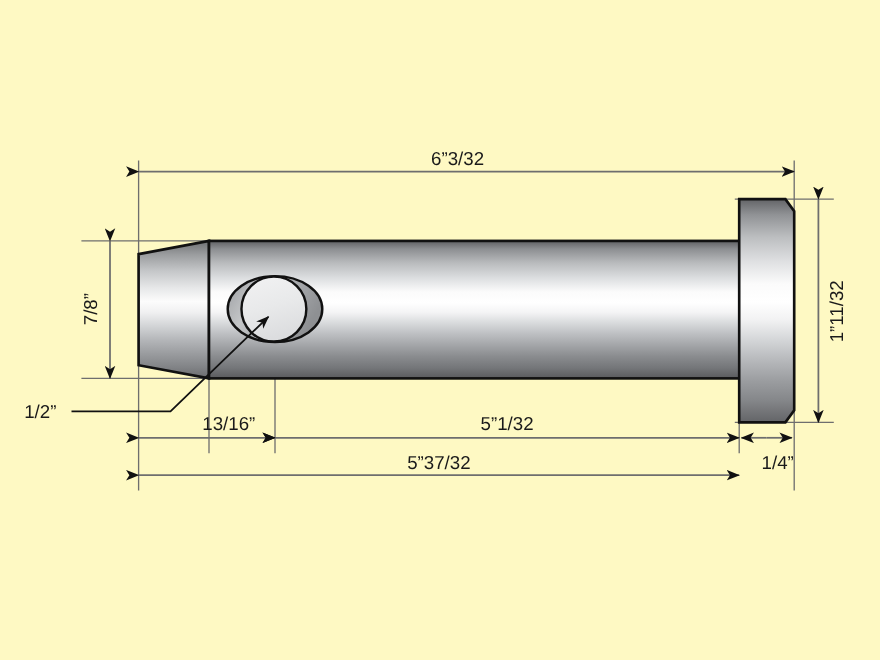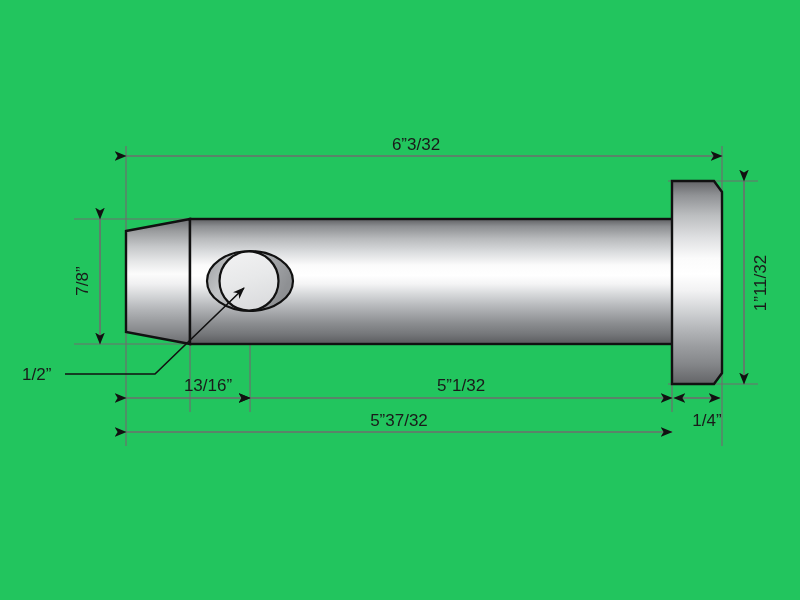--- a/index.html
+++ b/index.html
@@ -4,21 +4,21 @@
 <style>
   html, body {
     margin: 0;
     padding: 0;
     background: #ffffff;
   }
   #stage {
     position: relative;
     width: 800px;
     height: 600px;
-    background: #22c55e;
+    background: #fef9c3;
     font-family: "Liberation Sans", sans-serif;
     overflow: hidden;
   }
   #drawing {
     position: absolute;
     left: 0;
     top: 0;
   }
   .dimtext {
     font-family: "Liberation Sans", sans-serif;

